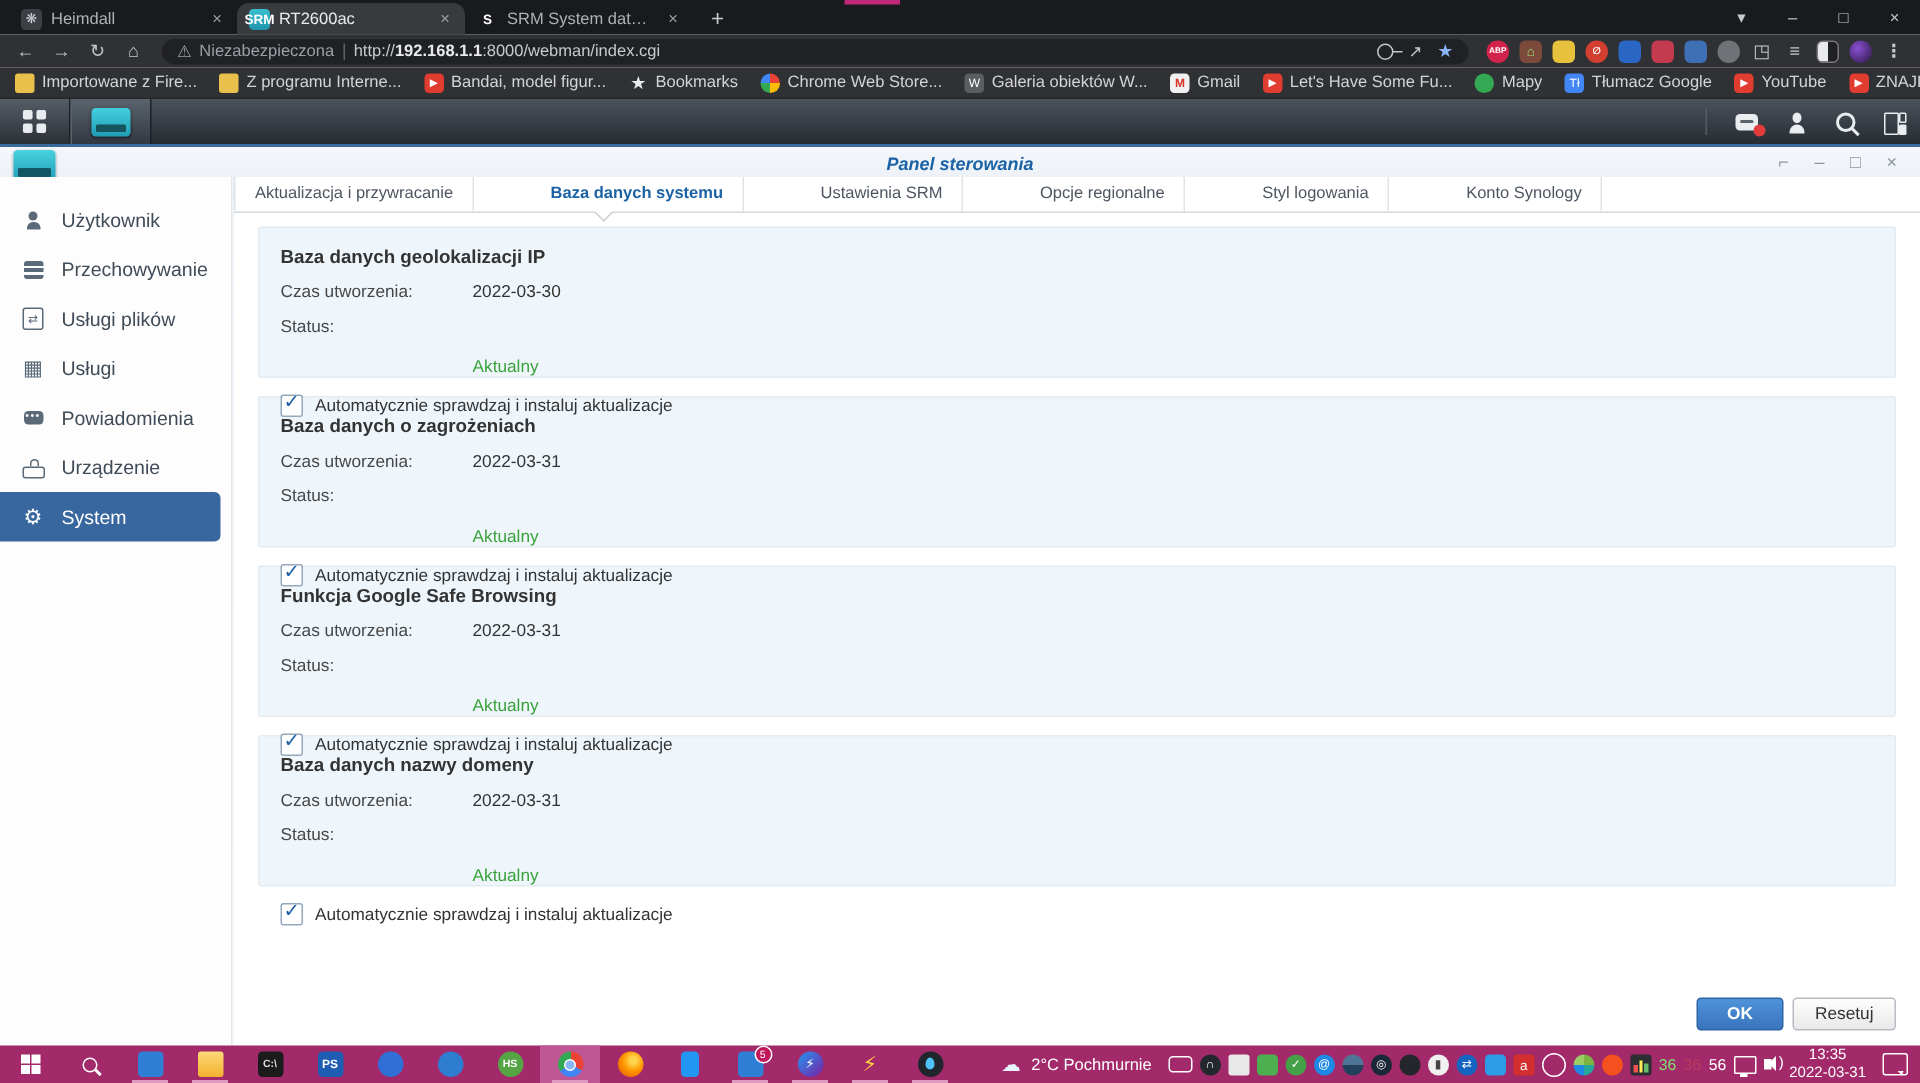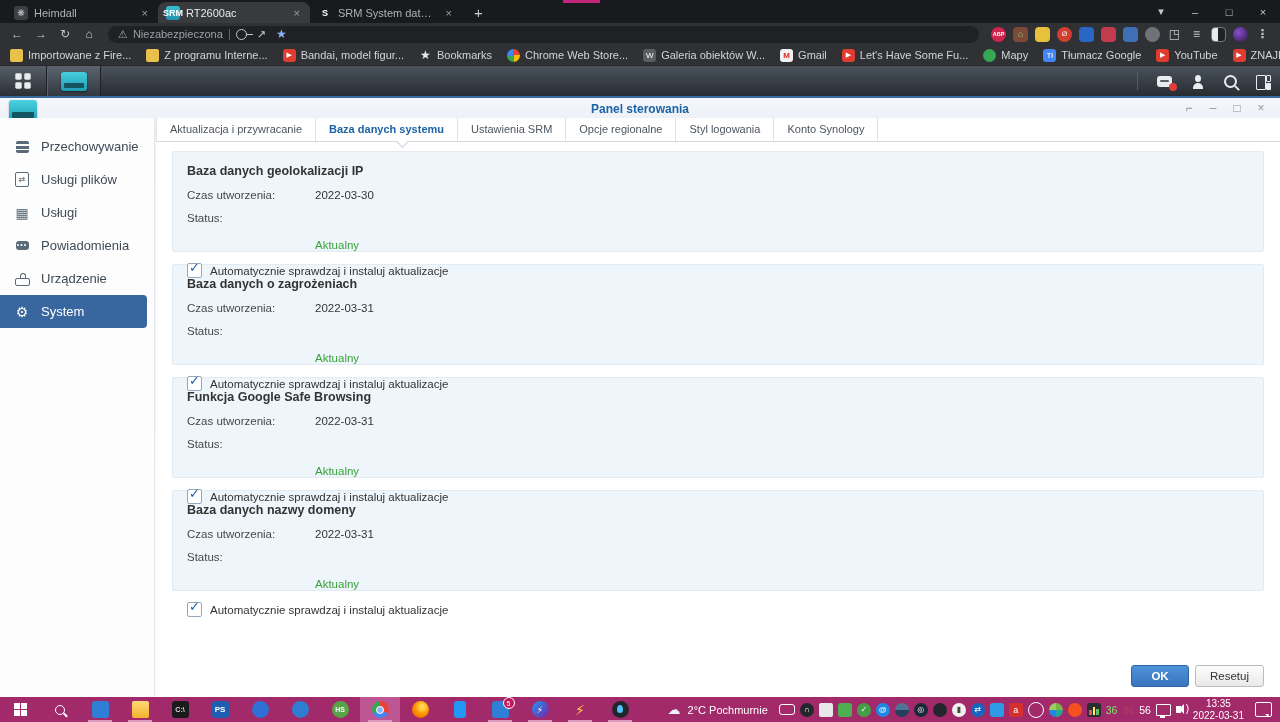--- a/index.html
+++ b/index.html
@@ -78,21 +78,21 @@
   .ico-person{width:10px;height:6px;background:#e9edf0;border-radius:5px 5px 0 0;position:relative;margin-top:9px;}
   .ico-person::before{content:"";position:absolute;top:-8px;left:2px;width:6px;height:7px;background:#e9edf0;border-radius:50%;}
   .ico-mag{width:9px;height:9px;border:2px solid #e9edf0;border-radius:50%;position:relative;display:inline-block;}
   .ico-mag::after{content:"";position:absolute;width:6px;height:2px;background:#e9edf0;transform:rotate(45deg);right:-5px;bottom:-3px;}
   .ico-widgets{width:15px;height:13px;position:relative;}
   .ico-widgets::before{content:"";position:absolute;left:0;top:0;width:8px;height:13px;border:1.5px solid #e9edf0;border-radius:1px;}
   .ico-widgets::after{content:"";position:absolute;right:0;top:0;width:3px;height:5px;border:1.5px solid #e9edf0;border-radius:1px;box-shadow:0 8px 0 -1.5px #e9edf0,0 8px 0 0 #e9edf0;}
 
   
   .desk{position:absolute;top:98px;left:0;right:0;height:599px;background:linear-gradient(#eef3f9,#f8fbfd);}
-  .titlebar{position:absolute;top:0;left:0;right:0;height:36px;background:linear-gradient(#f4f7fb,#e9eef5);}
+  .titlebar{position:absolute;top:0;left:0;right:0;height:36px;background:linear-gradient(#f4f7fb,#e9eef5);font-style:italic;}
   .ptitle{position:absolute;top:4px;left:0;right:0;text-align:center;font-size:12px;font-weight:bold;color:#1c63a5;}
   .pcontrols{position:absolute;top:3px;right:12px;display:flex;gap:10px;color:#8f979e;font-size:12px;}
   .pcontrols span{width:14px;text-align:center;}
   .appicon{position:absolute;top:2px;left:9px;width:28px;height:21px;background:linear-gradient(#49d2df,#1f9cb5);border-radius:3px;box-shadow:0 1px 2px rgba(0,0,0,.35);}
   .appicon::after{content:"";position:absolute;left:3px;right:3px;bottom:3px;height:6px;background:#135663;border-radius:1px;}
 
   .sidebar{position:absolute;top:20px;left:0;width:155px;bottom:0;background:#fdfdfe;border-right:1px solid #e3e7ec;padding-top:12px;box-sizing:border-box;}
   .sitem{height:33px;display:flex;align-items:center;gap:10px;padding-left:13px;font-size:13px;color:#3f4b57;cursor:default;}
   .sitem.active{background:#38679f;color:#fff;border-radius:0 4px 4px 0;width:147px;box-sizing:border-box;}
   .si{width:18px;height:18px;display:flex;align-items:center;justify-content:center;flex:0 0 18px;color:#5b6a78;font-size:14px;}
@@ -100,21 +100,21 @@
   .si-user{width:9px;height:5px;background:#5b6a78;border-radius:4px 4px 0 0;position:relative;margin-top:8px;}
   .si-user::before{content:"";position:absolute;top:-7px;left:1.5px;width:6px;height:6px;background:#5b6a78;border-radius:50%;}
   .si-db{width:13px;height:12px;background:repeating-linear-gradient(#5b6a78 0 3px,#fdfdfe 3px 4.5px);border-radius:2px;}
   .si-file{width:12px;height:13px;border:1.5px solid #5b6a78;border-radius:2px;font-size:8px;color:#5b6a78;display:flex;align-items:center;justify-content:center;}
   .si-dev{width:13px;height:6px;border:1.5px solid #5b6a78;border-radius:2px;position:relative;margin-top:7px;}
   .si-dev::before{content:"";position:absolute;top:-6px;left:4px;width:4px;height:4px;border:1.5px solid #5b6a78;border-bottom:none;border-radius:4px 4px 0 0;}
   .si-note{width:13px;height:9px;background:#5b6a78;border-radius:3px;position:relative;color:#fdfdfe;font-size:7px;line-height:7px;text-align:center;letter-spacing:1px;}
   .si-note::after{content:"";position:absolute;bottom:-3px;left:2px;border:3px solid transparent;border-top-color:#5b6a78;border-left-width:2px;}
 
   .main{position:absolute;top:20px;left:156px;right:0;bottom:0;background:#fff;}
-  .ptabs{display:flex;height:23px;align-items:center;padding-left:0;border-bottom:1px solid #d5d9dd;position:relative;}
+  .ptabs{display:flex;height:23px;align-items:center;padding-left:0;border-bottom:1px solid #d5d9dd;position:relative;gap:38px;}
   .ptab{padding:0 13px;font-size:11px;color:#4c5560;line-height:23px;border-right:1px solid #e0e3e6;white-space:nowrap;}
   .ptab:first-child{border-left:1px solid #e0e3e6;}
   .ptab.active{color:#1c63a5;font-weight:bold;}
   .notch{position:absolute;top:19px;left:242px;width:8px;height:8px;background:#fff;border-right:1px solid #c9ced3;border-bottom:1px solid #c9ced3;transform:rotate(45deg);}
   .cards{padding:9px 16px 0 16px;}
   .card{background:#eff6fb;border:1px solid #e2ebf2;border-radius:2px;height:101px;margin-bottom:12px;padding:12px 14px;box-sizing:border-box;}
   .ctitle{font-size:12.5px;font-weight:bold;color:#333;}
   .crow{margin-top:11px;font-size:11.5px;color:#333;display:flex;}
   .clabel{width:128px;color:#474747;}
   .cval{color:#333;}
@@ -228,20 +228,21 @@
     <span class="navbtn">←</span>
     <span class="navbtn">→</span>
     <span class="navbtn">↻</span>
     <span class="navbtn">⌂</span>
     <div class="urlpill">
       <span class="sec">
         <span>⚠</span>
         <span>Niezabezpieczona</span>
       </span>
       <span class="div"></span>
+      <span class="urltext"><span>http://</span><b>192.168.1.1</b><span>:8000/webman/index.cgi</span></span>
       <span class="pill-ico">
         <span class="ico-key"></span>
         <span>↗</span>
         <span class="star-blue">★</span>
       </span>
     </div>
     <div class="extrow">
       <span class="ext e-abp">ABP</span>
       <span class="ext e-house">⌂</span>
       <span class="ext e-shield"></span>
@@ -348,20 +349,26 @@
       <div class="pcontrols">
         <span>⌐</span>
         <span>–</span>
         <span>□</span>
         <span>×</span>
       </div>
     </div>
     <div class="appicon"></div>
 
     <div class="sidebar">
+      <div class="sitem">
+        <span class="si">
+            <span class="si-user"></span>
+          </span>
+        <span>Użytkownik</span>
+      </div>
       <div class="sitem">
         <span class="si">
             <span class="si-db"></span>
           </span>
         <span>Przechowywanie</span>
       </div>
       <div class="sitem">
         <span class="si">
             <span class="si-file">⇄</span>
           </span>

